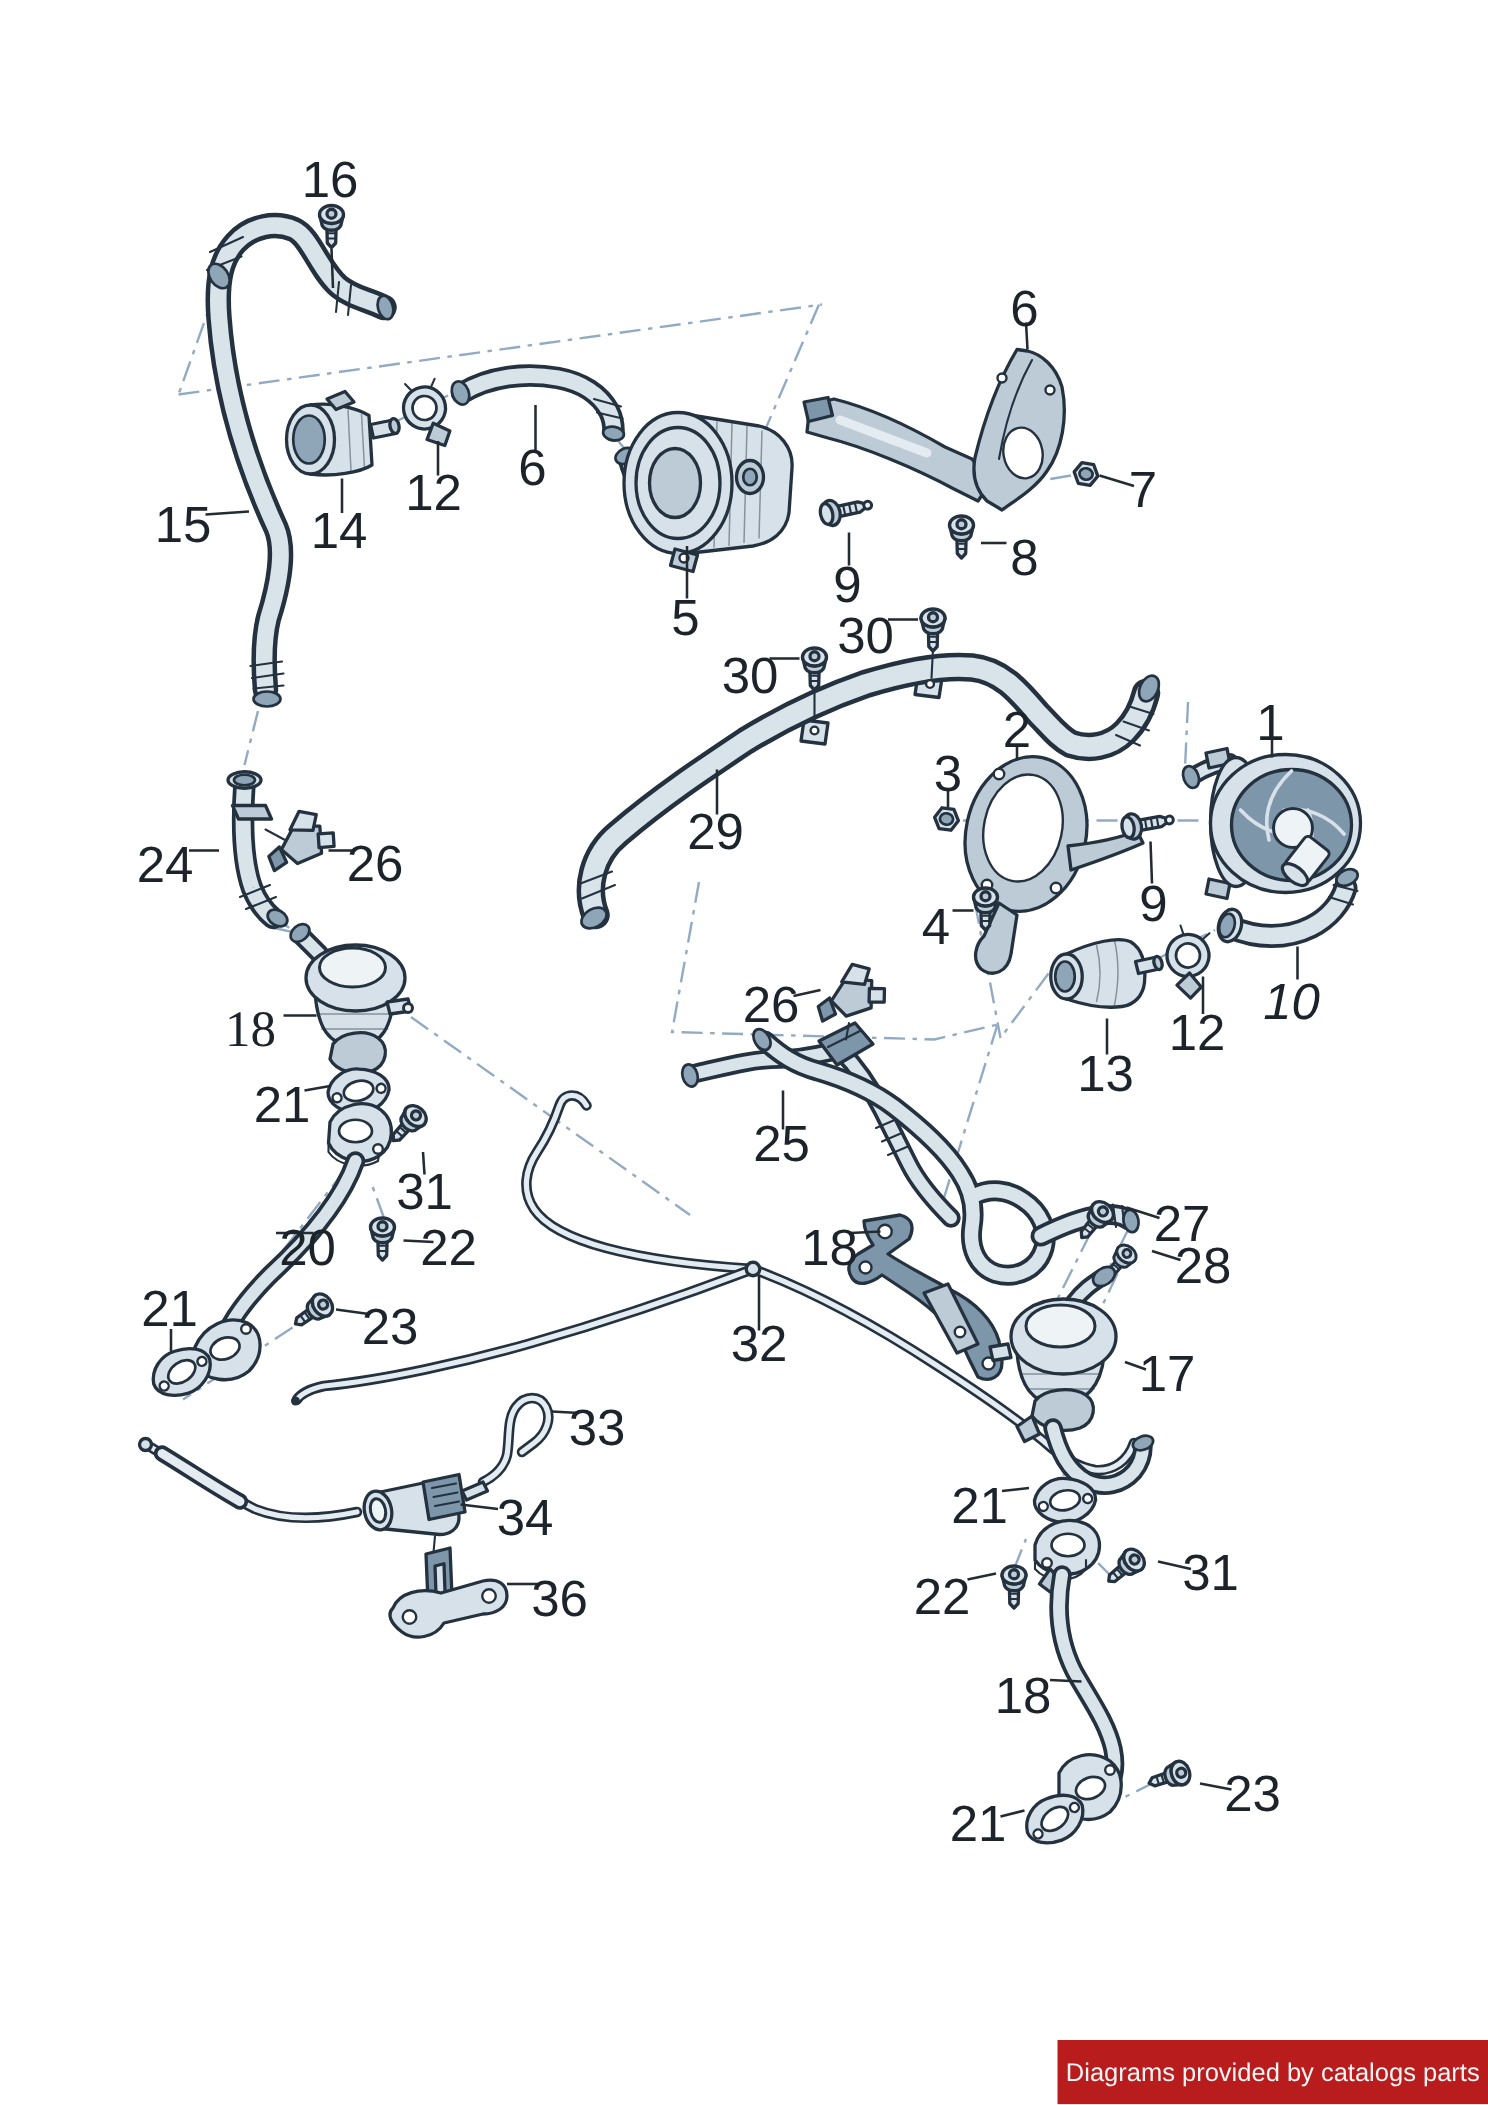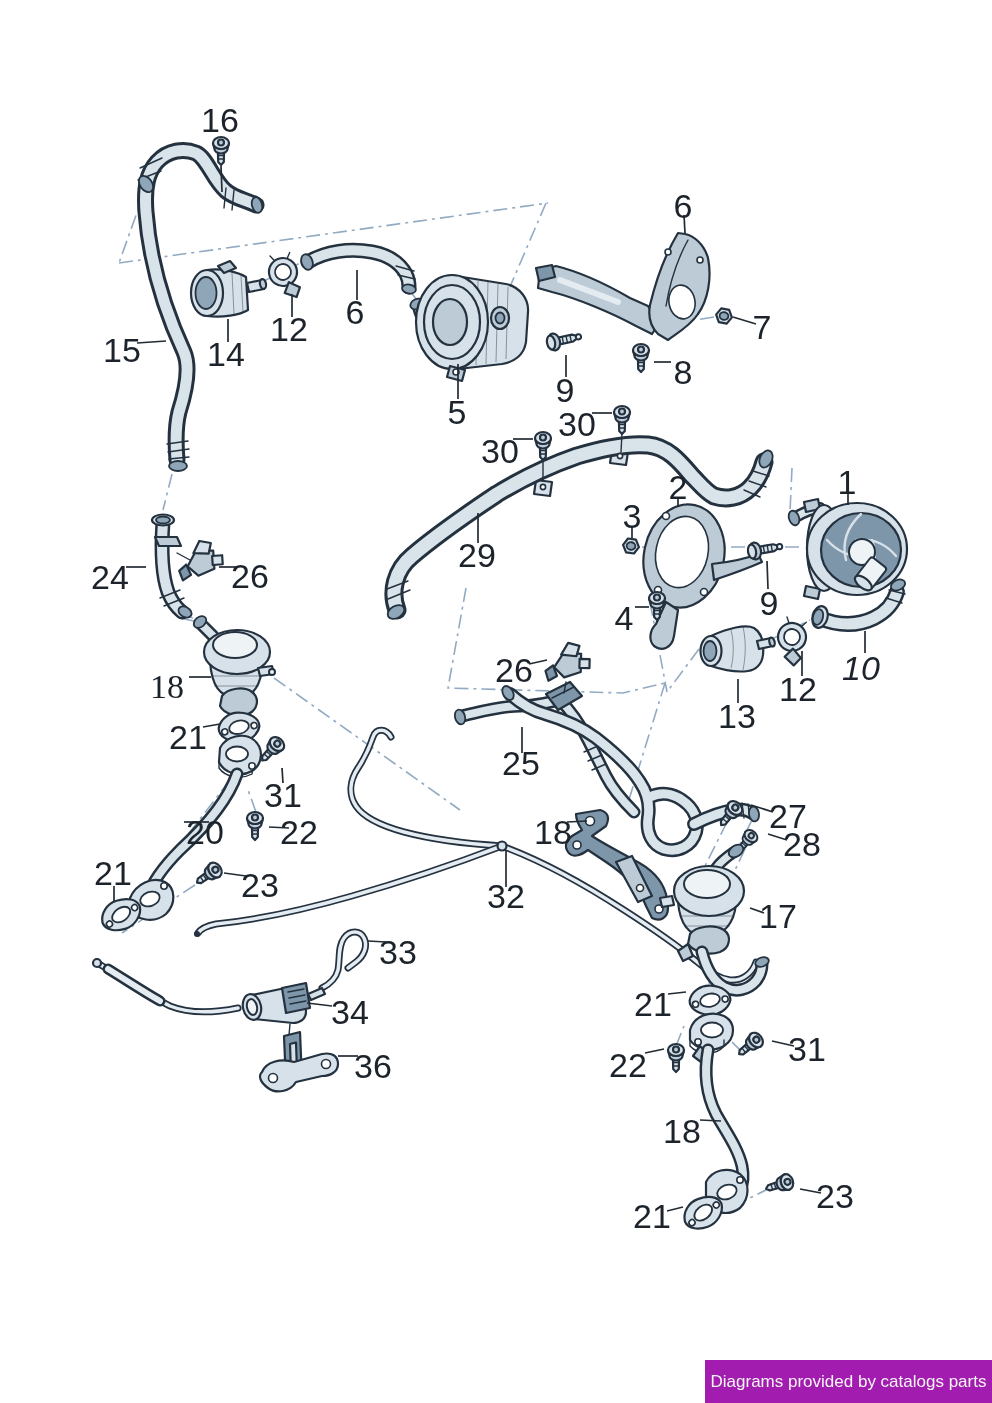--- a/index.html
+++ b/index.html
@@ -21,21 +21,21 @@
   .ti { fill:none; stroke:#d9e3ea; stroke-linecap:round; stroke-linejoin:round; }
   .ti2{ fill:none; stroke:#e4ebf1; stroke-linecap:round; stroke-linejoin:round; }
   .dd { fill:none; stroke:#92abc2; stroke-width:1.6; stroke-dasharray:14 5 3 5; }
   .ld { fill:none; stroke:#232b33; stroke-width:1.7; }
   .bl { fill:none; stroke:#d7e1e9; stroke-width:2.4; stroke-linecap:round; }
   
   .callout { position:absolute; transform:translate(-50%,-50%); font-size:34px; line-height:1;
              color:#1c232b; white-space:nowrap; }
   
   .footer { position:absolute; left:705px; top:1360px; width:287px; height:43px;
-            background:#a21caf; color:#f5f5f5; display:flex; align-items:center; justify-content:center;
+            background:#b91c1c; color:#f5f5f5; display:flex; align-items:center; justify-content:center;
             font-size:17px; }
 </style>
 </head>
 <body>
 
 <div class="stage">
 
 <svg width="992" height="1403" viewBox="0 0 992 1403">
   <defs>
     <g id="scr">

